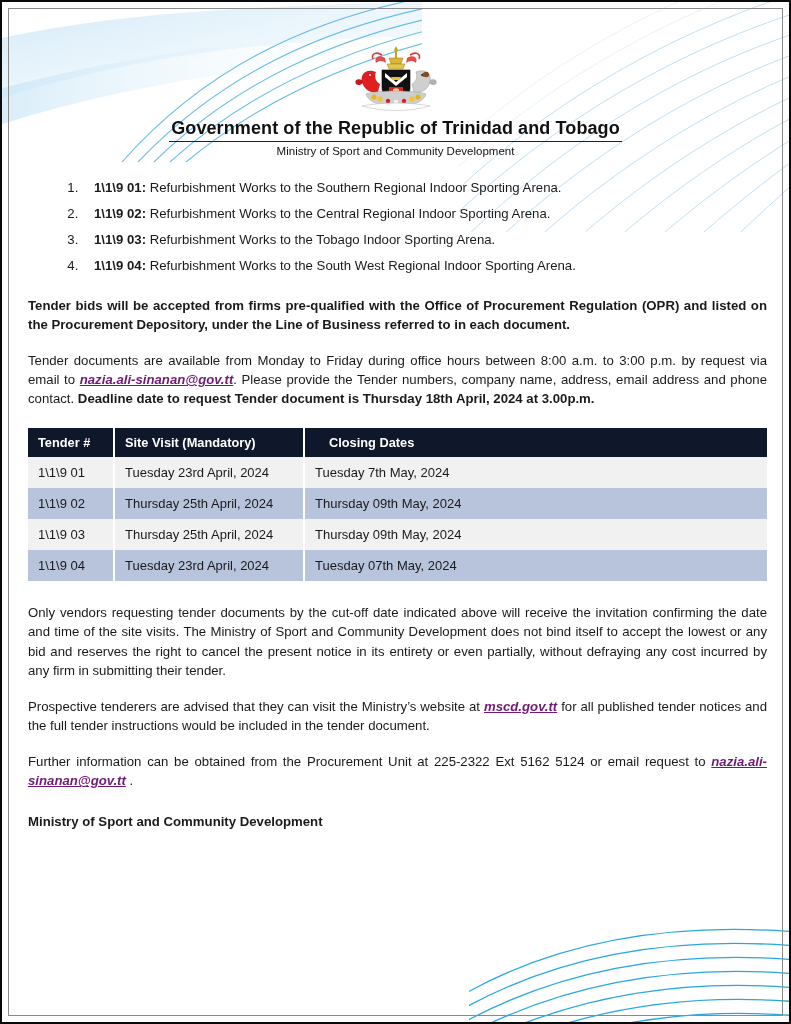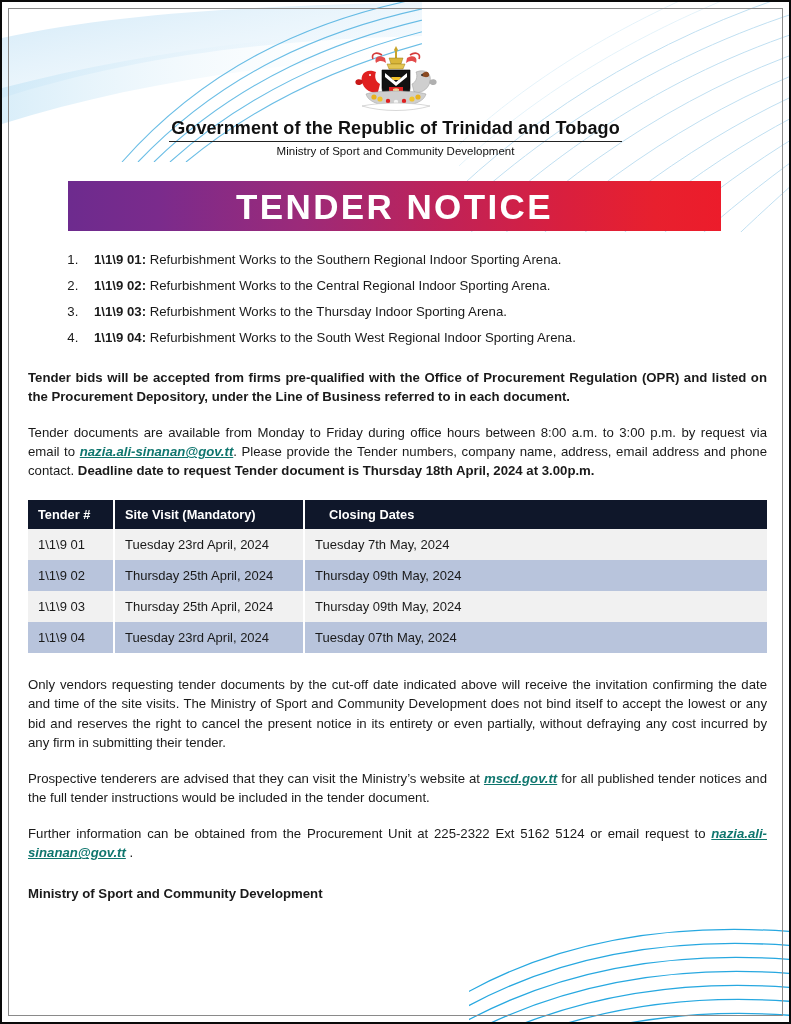--- a/index.html
+++ b/index.html
@@ -120,21 +120,21 @@
   ol.projects li {
     margin-bottom: 9px;
     padding-left: 12px;
     line-height: 1.3;
   }
   ol.projects li::marker { font-weight: normal; }
   .tno { font-weight: bold; }
 
   .bold { font-weight: bold; }
   a.lnk, .lnk {
-    color: #0f766e;
+    color: #701a75;
     font-weight: bold;
     font-style: italic;
   }
 
   
   table.tender-table {
     width: 100%;
     border-collapse: collapse;
     margin-top: 20px;
     font-size: 13px;
@@ -264,33 +264,28 @@
       <circle cx="44" cy="58" r="2.2" fill="#f5f5f5"></circle>
 
       <path d="M10 62 C30 58 58 58 78 62 C58 68 30 68 10 62 Z" fill="#ffffff" stroke="#bdbdbd" stroke-width="0.6"></path>
     </svg>
     <div class="gov-block">
       <div class="gov-line1">Government of the Republic of Trinidad and Tobago</div>
       <div class="gov-line2">Ministry of Sport and Community Development</div>
     </div>
   </div>
 
-  <div class="banner-wrap">
-    <div class="banner">
-      <span class="banner-text">TENDER NOTICE</span>
-    </div>
-  </div>
 
   <div class="body">
 
 
     <ol class="projects">
       <li><span class="tno">1\1\9 01:</span><span> Refurbishment Works to the Southern Regional Indoor Sporting Arena.</span></li>
       <li><span class="tno">1\1\9 02:</span><span> Refurbishment Works to the Central Regional Indoor Sporting Arena.</span></li>
-      <li><span class="tno">1\1\9 03:</span><span> Refurbishment Works to the Thursday Indoor Sporting Arena.</span></li>
+      <li><span class="tno">1\1\9 03:</span><span> Refurbishment Works to the Tobago Indoor Sporting Arena.</span></li>
       <li><span class="tno">1\1\9 04:</span><span> Refurbishment Works to the South West Regional Indoor Sporting Arena.</span></li>
     </ol>
 
     <div class="gap-sm"></div>
     <p class="para bold">Tender bids will be accepted from firms pre-qualified with the Office of Procurement Regulation (OPR) and listed on the Procurement Depository, under the Line of Business referred to in each document.</p>
 
     <div class="gap-md"></div>
     <p class="para"><span>Tender documents are available from Monday to Friday during office hours between 8:00 a.m. to 3:00 p.m. by request via email to </span><a class="lnk" href="#">nazia.ali-sinanan@gov.tt</a><span>. Please provide the Tender numbers, company name, address, email address and phone contact. </span><span class="bold">Deadline date to request Tender document is Thursday 18th April, 2024 at 3.00p.m.</span></p>
 
     <table class="tender-table">

